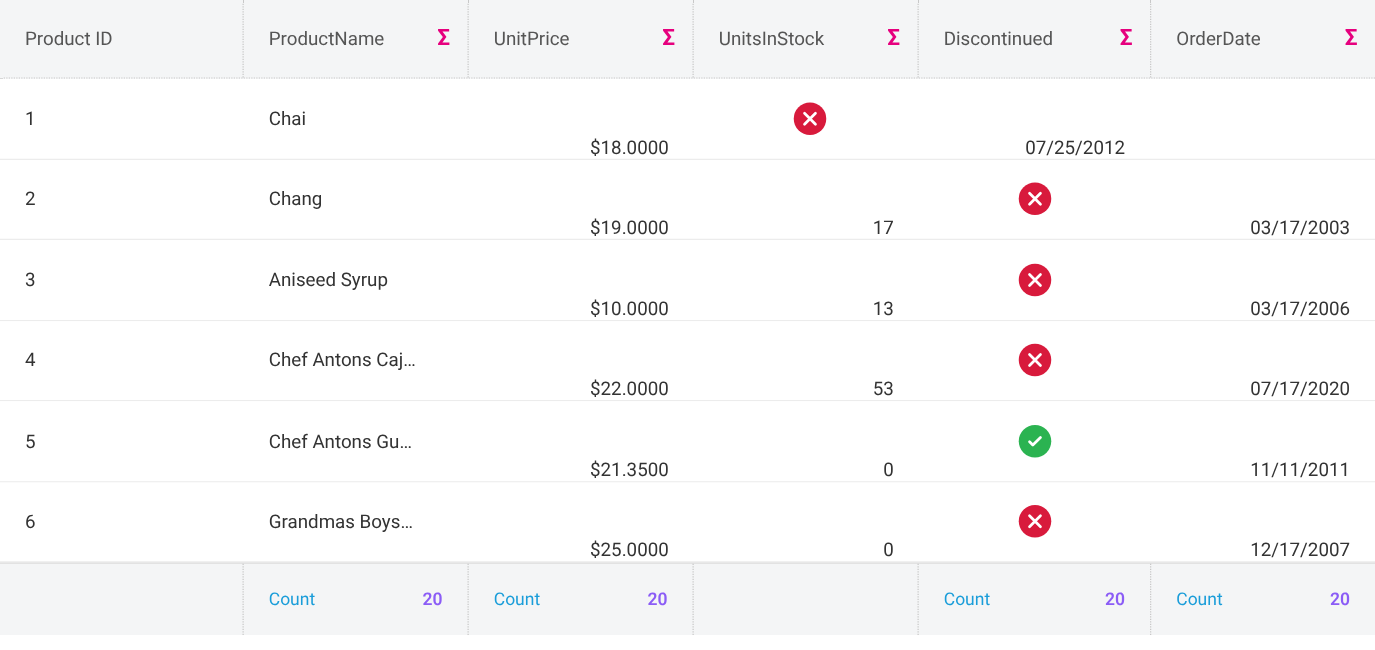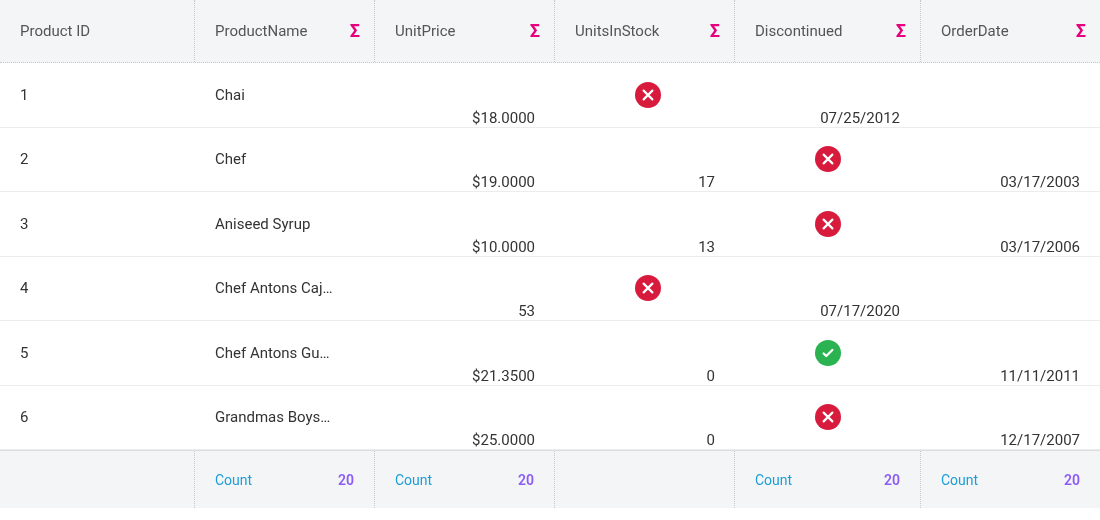--- a/index.html
+++ b/index.html
@@ -149,21 +149,21 @@
         </div>
         <div class="data-cell c5 right">
           <span>07/25/2012</span>
         </div>
       </div>
       <div class="data-row">
         <div class="data-cell c0">
           <span>2</span>
         </div>
         <div class="data-cell c1">
-          <span>Chef</span>
+          <span>Chang</span>
         </div>
         <div class="data-cell c2 right">
           <span>$19.0000</span>
         </div>
         <div class="data-cell c3 right">
           <span>17</span>
         </div>
         <div class="data-cell c4 center">
           <span class="status-icon status-false">
             <svg viewBox="0 0 16 16">
@@ -198,20 +198,23 @@
         <div class="data-cell c5 right">
           <span>03/17/2006</span>
         </div>
       </div>
       <div class="data-row">
         <div class="data-cell c0">
           <span>4</span>
         </div>
         <div class="data-cell c1">
           <span>Chef Antons Caj…</span>
+        </div>
+        <div class="data-cell c2 right">
+          <span>$22.0000</span>
         </div>
         <div class="data-cell c3 right">
           <span>53</span>
         </div>
         <div class="data-cell c4 center">
           <span class="status-icon status-false">
             <svg viewBox="0 0 16 16">
               <path d="M3 3l10 10M13 3L3 13" stroke="#fff" stroke-width="2.5" stroke-linecap="round" fill="none"></path>
             </svg>
           </span>

